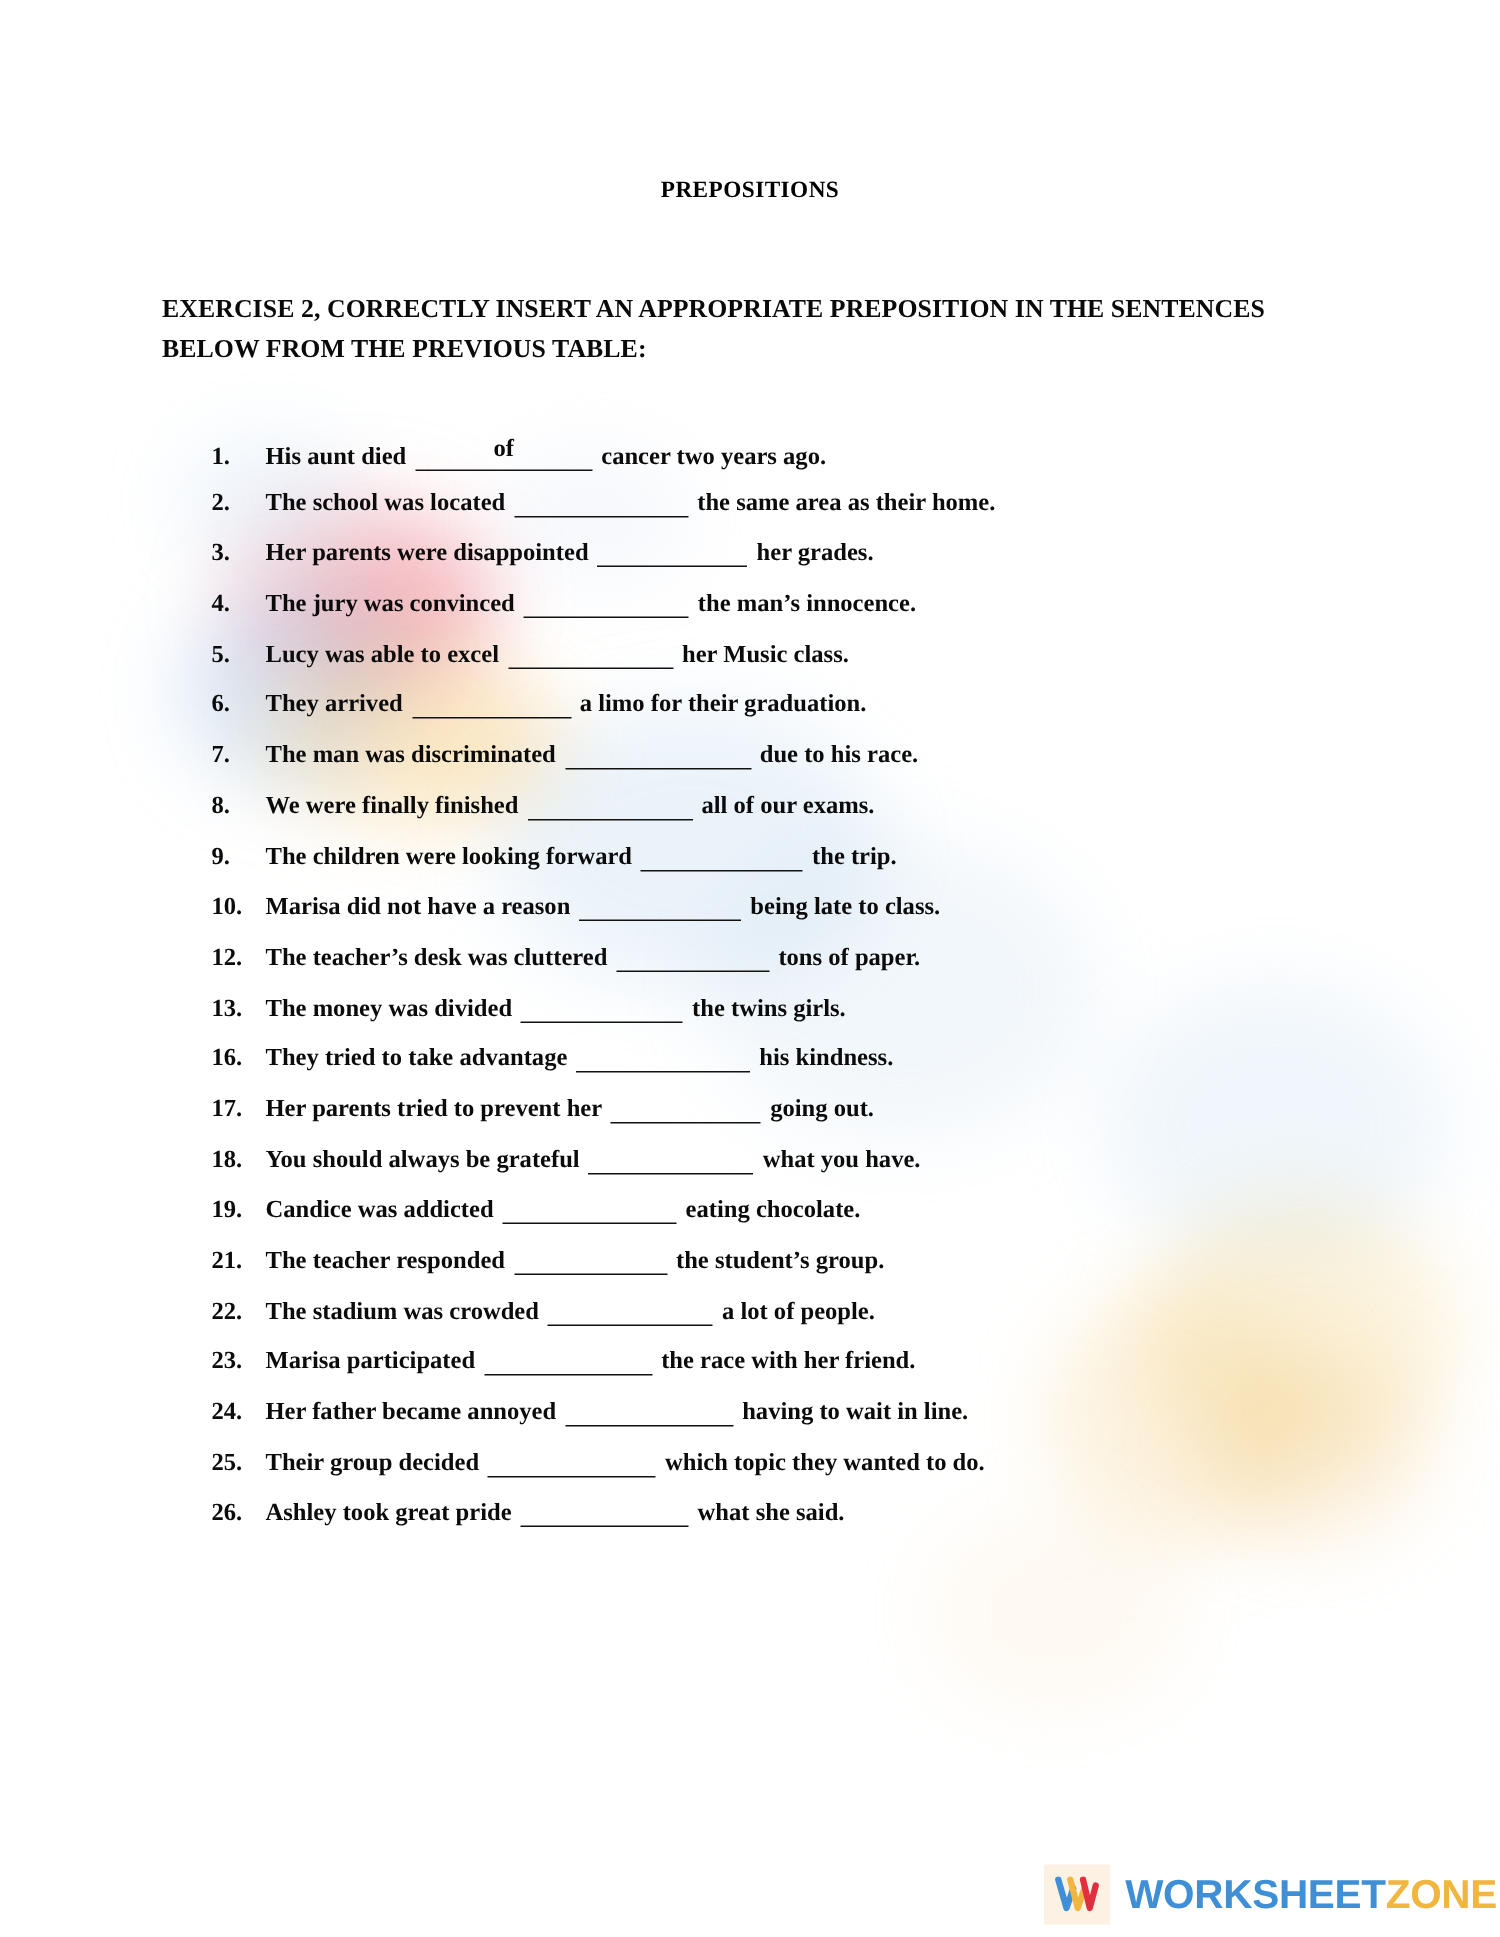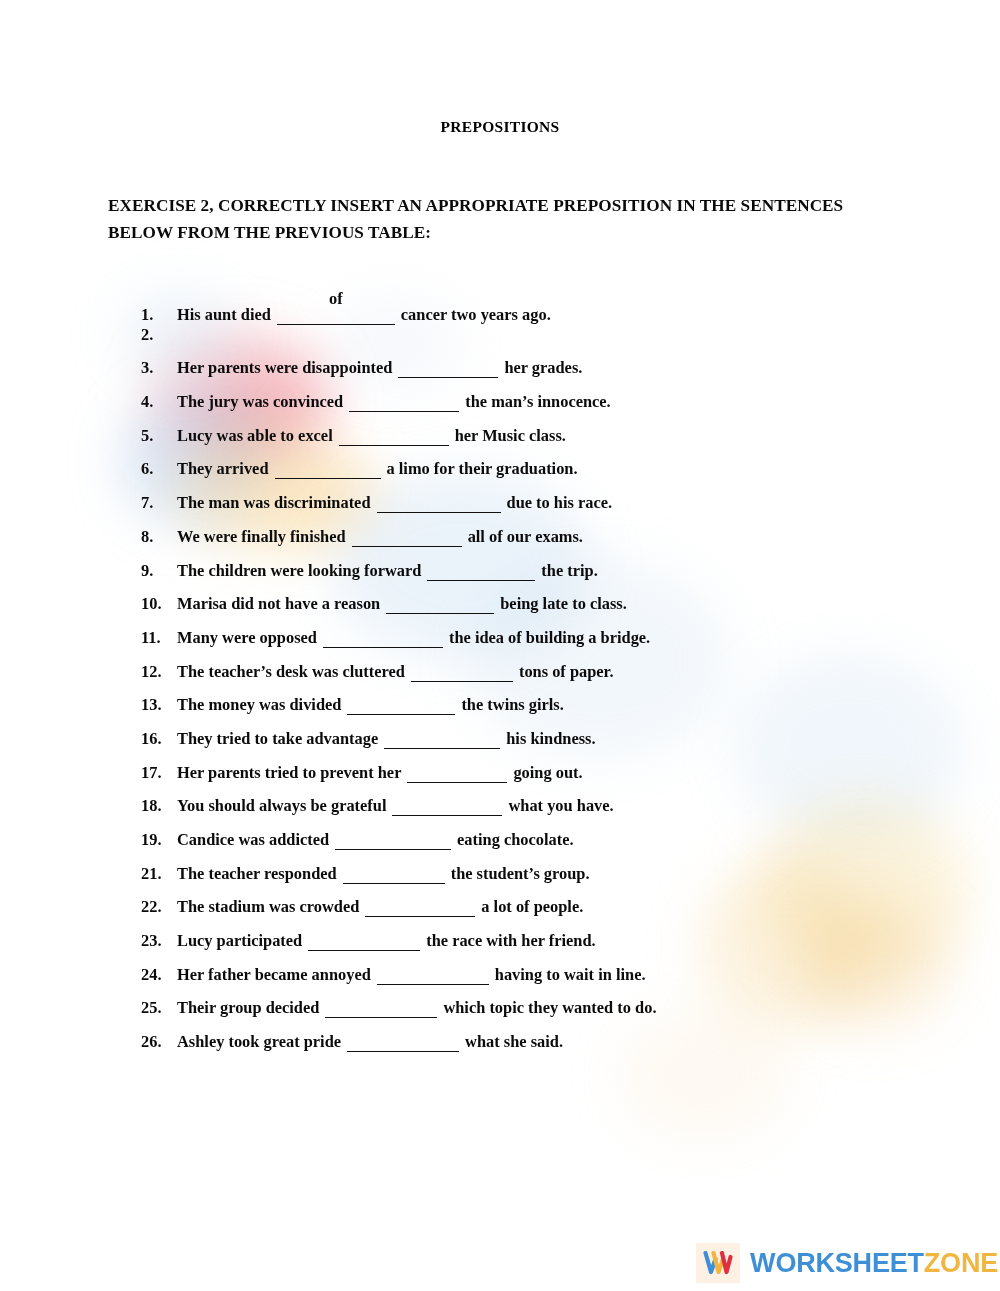--- a/index.html
+++ b/index.html
@@ -108,21 +108,21 @@
     position: relative;
     text-align: center;
     margin: 0 6px;
     border-bottom: 1.9px solid #111111;
     line-height: 1;
     padding-bottom: 1px;
     color: #0b0b0b;
     font-weight: bold;
   }
   .blank.filled {
-    padding-bottom: 17px;
+    padding-bottom: 6px;
   }
   .qpost { }
 
   
   .logo {
     position: absolute;
     right: 2px;
     bottom: 8px;
     display: flex;
     align-items: center;
@@ -178,20 +178,25 @@
       <div class="qrow">
         <span class="qnum">1.</span>
         <span class="qbody">
           <span class="qpre">His aunt died</span>
           <span class="blank filled" style="width: 118px;">of</span>
           <span class="qpost">cancer two years ago.</span>
         </span>
       </div>
       <div class="qrow">
         <span class="qnum">2.</span>
+        <span class="qbody">
+          <span class="qpre">The school was located</span>
+          <span class="blank" style="width: 116px;"></span>
+          <span class="qpost">the same area as their home.</span>
+        </span>
       </div>
       <div class="qrow">
         <span class="qnum">3.</span>
         <span class="qbody">
           <span class="qpre">Her parents were disappointed</span>
           <span class="blank" style="width: 100px;"></span>
           <span class="qpost">her grades.</span>
         </span>
       </div>
       <div class="qrow">
@@ -244,28 +249,20 @@
       </div>
       <div class="qrow">
         <span class="qnum">10.</span>
         <span class="qbody">
           <span class="qpre">Marisa did not have a reason</span>
           <span class="blank" style="width: 108px;"></span>
           <span class="qpost">being late to class.</span>
         </span>
       </div>
       <div class="qrow">
-        <span class="qnum">11.</span>
-        <span class="qbody">
-          <span class="qpre">Many were opposed</span>
-          <span class="blank" style="width: 120px;"></span>
-          <span class="qpost">the idea of building a bridge.</span>
-        </span>
-      </div>
-      <div class="qrow">
         <span class="qnum">12.</span>
         <span class="qbody">
           <span class="qpre">The teacher’s desk was cluttered</span>
           <span class="blank" style="width: 102px;"></span>
           <span class="qpost">tons of paper.</span>
         </span>
       </div>
       <div class="qrow">
         <span class="qnum">13.</span>
         <span class="qbody">
@@ -318,21 +315,21 @@
         <span class="qnum">22.</span>
         <span class="qbody">
           <span class="qpre">The stadium was crowded</span>
           <span class="blank" style="width: 110px;"></span>
           <span class="qpost">a lot of people.</span>
         </span>
       </div>
       <div class="qrow">
         <span class="qnum">23.</span>
         <span class="qbody">
-          <span class="qpre">Lucy participated</span>
+          <span class="qpre">Marisa participated</span>
           <span class="blank" style="width: 112px;"></span>
           <span class="qpost">the race with her friend.</span>
         </span>
       </div>
       <div class="qrow">
         <span class="qnum">24.</span>
         <span class="qbody">
           <span class="qpre">Her father became annoyed</span>
           <span class="blank" style="width: 112px;"></span>
           <span class="qpost">having to wait in line.</span>

